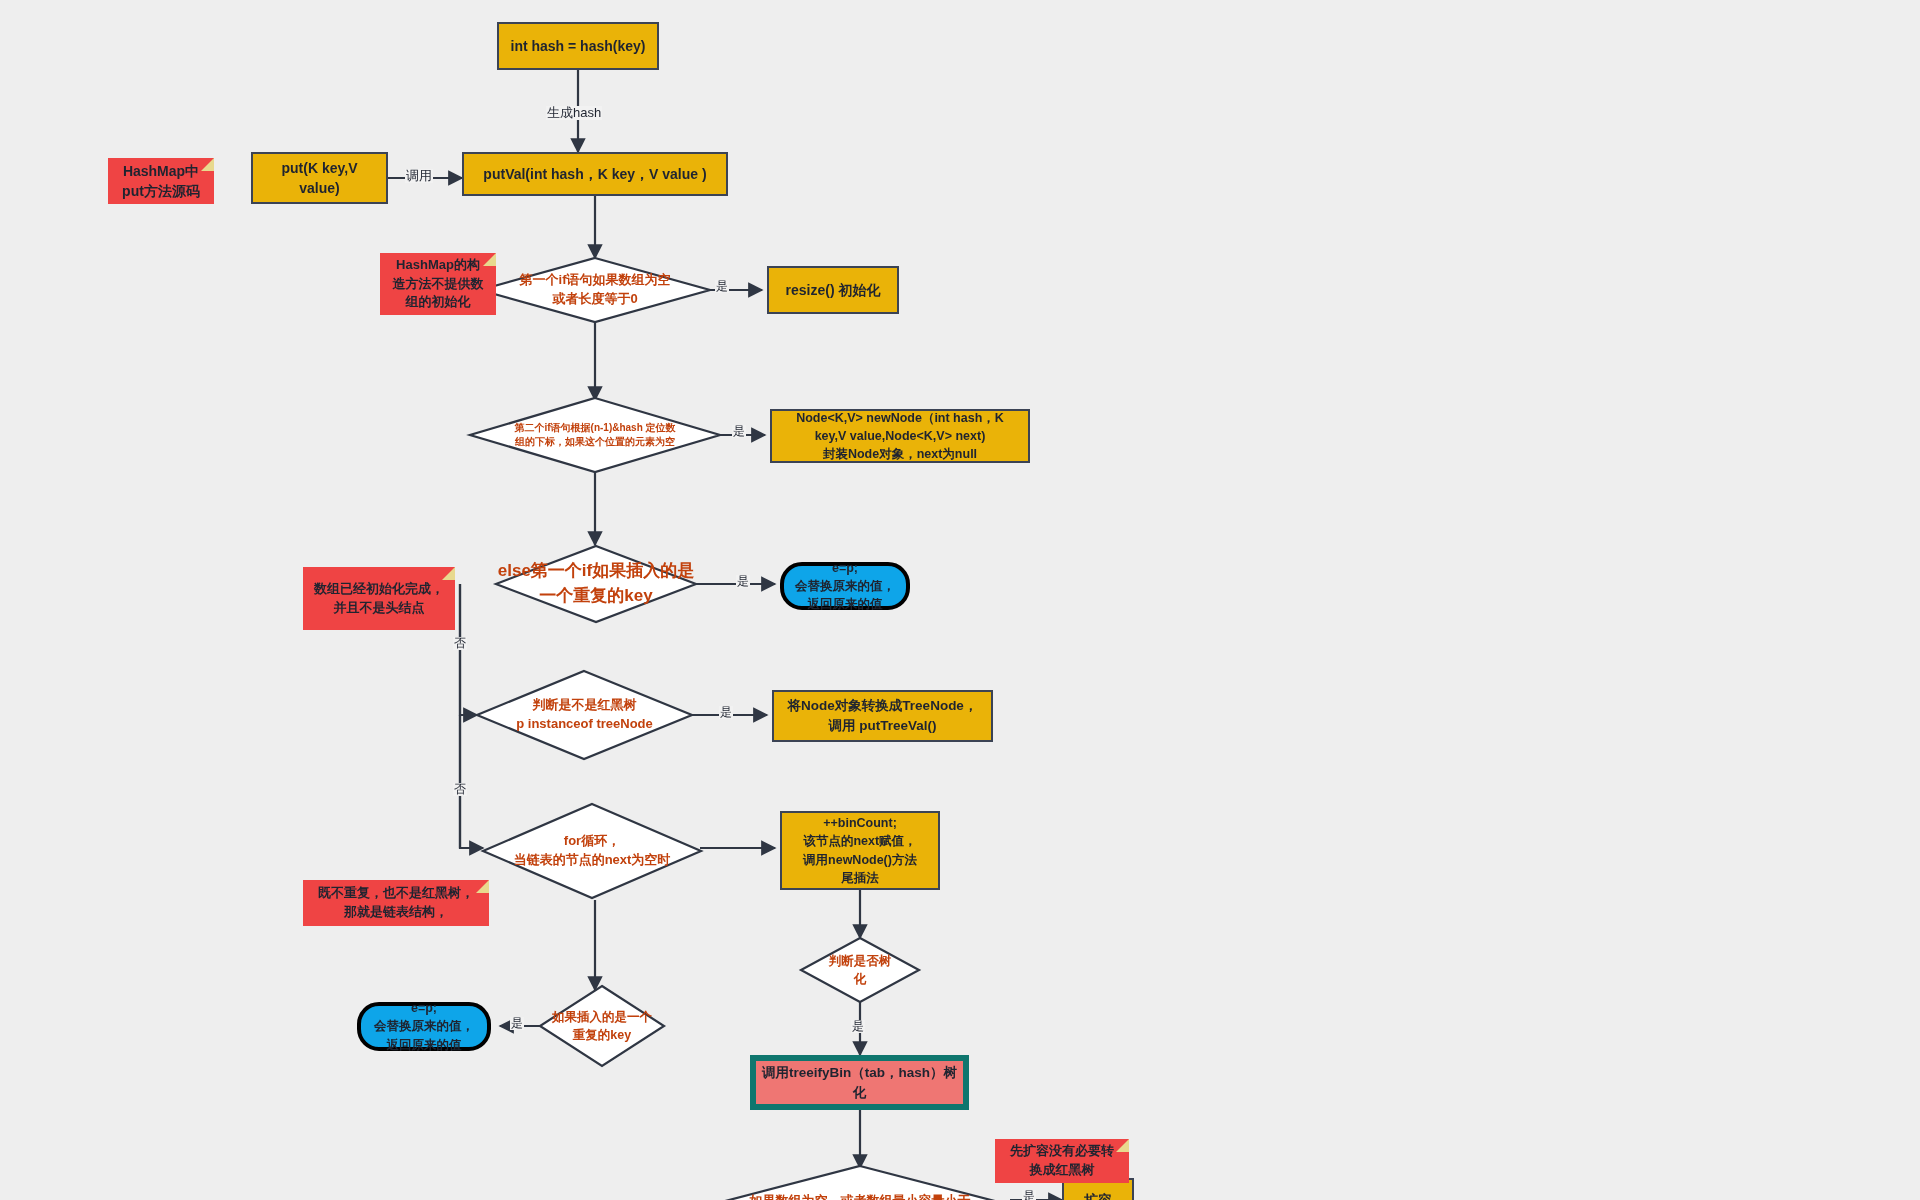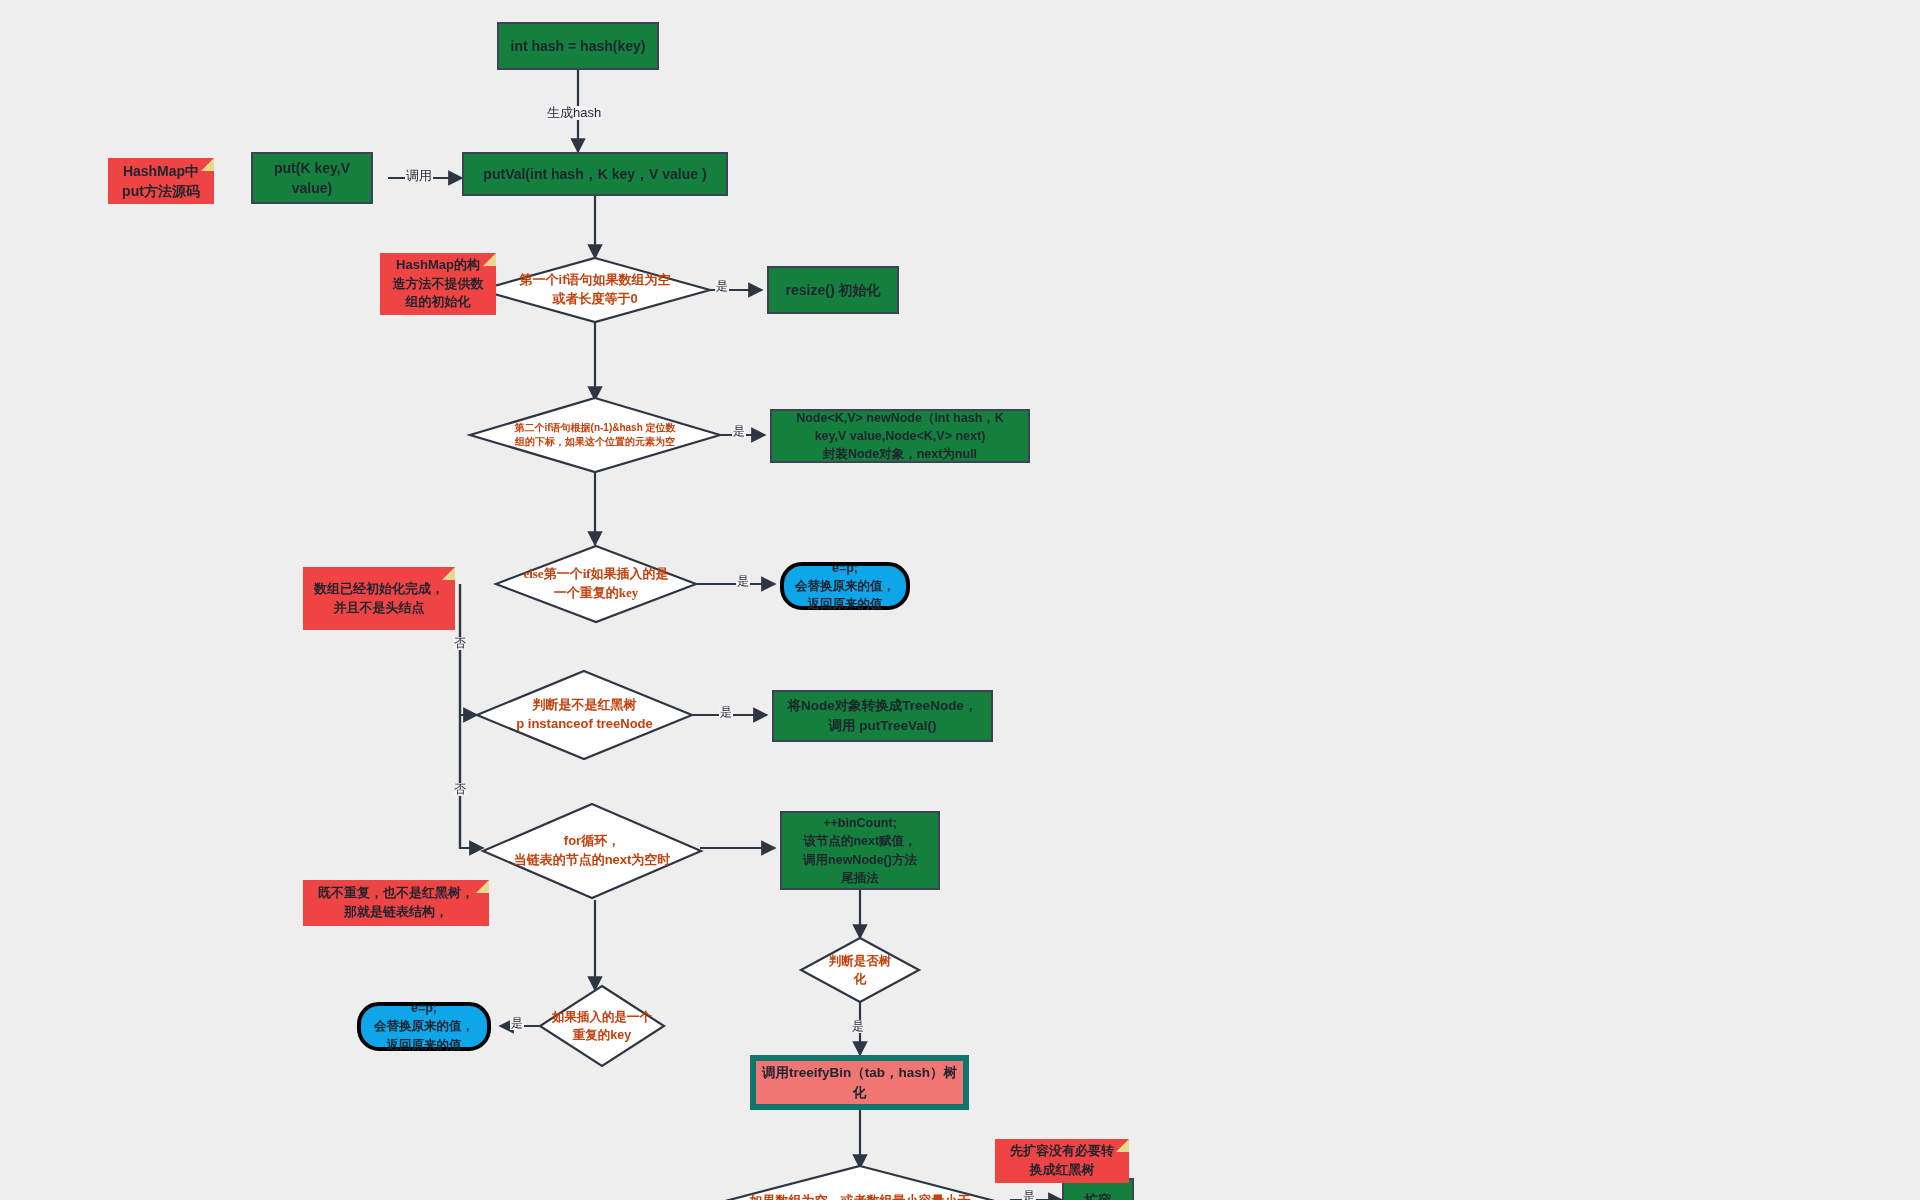--- a/index.html
+++ b/index.html
@@ -16,21 +16,21 @@
     box-sizing:border-box;
     display:flex;align-items:center;justify-content:center;
     text-align:center;
     color:#1f2430;
     font-weight:bold;
     line-height:1.45;
     white-space:pre-line;
     z-index:5;
   }
   .rect{
-    background:#15803d;
+    background:#eab308;
     border:2px solid #3b4354;
   }
   .rect.redfill{
     background:#ef7673;
     border:6px solid #0f766e;
   }
   .round{
     background:#0ea5e9;
     border:4px solid #000000;
     border-radius:22px;
@@ -144,21 +144,21 @@
 并且不是头结点</div>
 
   <div class="sticky" style="left:303px;top:880px;width:186px;height:46px;font-size:13px;">既不重复，也不是红黑树，
 那就是链表结构，</div>
 
   <div class="sticky" style="left:995px;top:1139px;width:134px;height:44px;font-size:13px;">先扩容没有必要转
 换成红黑树</div>
 
   <div class="node rect" style="left:497px;top:22px;width:162px;height:48px;font-size:14px;">int hash = hash(key)</div>
 
-  <div class="node rect" style="left:251px;top:152px;width:122px;height:52px;font-size:14px;">put(K key,V
+  <div class="node rect" style="left:251px;top:152px;width:137px;height:52px;font-size:14px;">put(K key,V
 value)</div>
 
   <div class="node rect" style="left:462px;top:152px;width:266px;height:44px;font-size:14px;">putVal(int hash，K key，V value )</div>
 
   <div class="node rect" style="left:767px;top:266px;width:132px;height:48px;font-size:14px;">resize() 初始化</div>
 
   <div class="node rect" style="left:770px;top:409px;width:260px;height:54px;font-size:12.5px;">Node&lt;K,V&gt;  newNode（int hash，K
 key,V value,Node&lt;K,V&gt; next)
 封装Node对象，next为null</div>
 
@@ -196,21 +196,21 @@
       <polygon points="125,0 250,37 125,74 0,37" fill="#ffffff" stroke="#2f3643" stroke-width="2.2"></polygon>
     </svg>
     <div class="diamond-label" style="font-size:10px;width:280px;left:-15px;">第二个if语句根据(n-1)&amp;hash 定位数
 组的下标，如果这个位置的元素为空</div>
   </div>
 
   <div class="diamond-wrap" style="left:496px;top:546px;width:200px;height:76px;">
     <svg width="200" height="76" viewBox="0 0 200 76" xmlns="http://www.w3.org/2000/svg">
       <polygon points="100,0 200,38 100,76 0,38" fill="#ffffff" stroke="#2f3643" stroke-width="2.2"></polygon>
     </svg>
-    <div class="diamond-label" style="font-size:13px;width:224px;left:-12px;font-family:Liberation Serif, serif;">else第一个if如果插入的是
+    <div class="diamond-label" style="font-size:17px;width:224px;left:-12px;">else第一个if如果插入的是
 一个重复的key</div>
   </div>
 
   <div class="diamond-wrap" style="left:477px;top:671px;width:215px;height:88px;">
     <svg width="215" height="88" viewBox="0 0 215 88" xmlns="http://www.w3.org/2000/svg">
       <polygon points="107,0 215,44 107,88 0,44" fill="#ffffff" stroke="#2f3643" stroke-width="2.2"></polygon>
     </svg>
     <div class="diamond-label" style="font-size:13px;">判断是不是红黑树
 p instanceof treeNode</div>
   </div>

